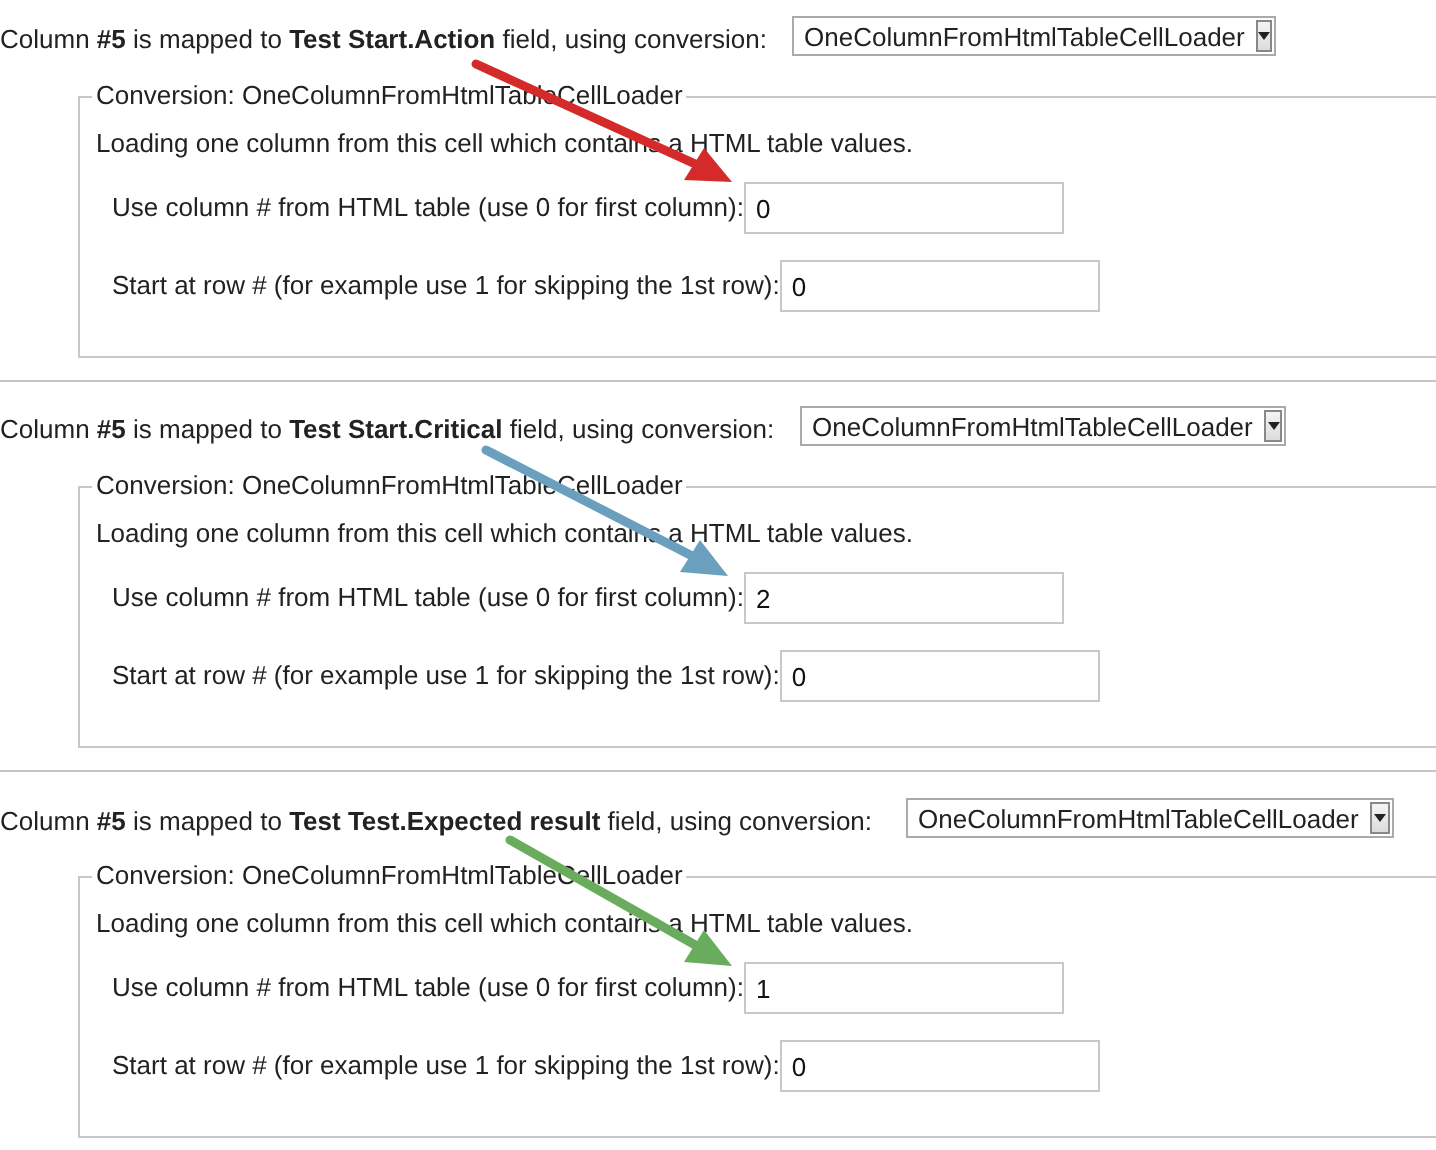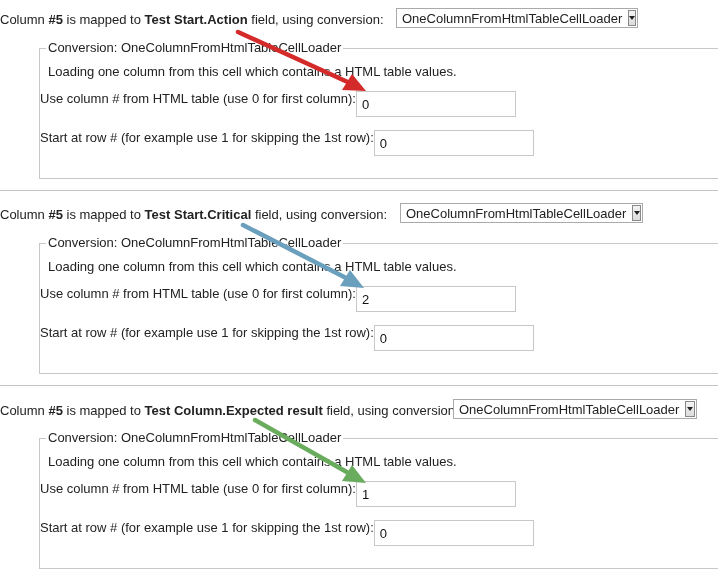--- a/index.html
+++ b/index.html
@@ -27,21 +27,21 @@
     border-top: 4px solid #222;
   }
   .fieldset {
     position: absolute; left: 39px; top: 40px; width: 700px; height: 131px;
     border: 1px solid #c8c8c8; box-sizing: border-box;
   }
   .legend {
     position: absolute; left: 6px; top: -9px; background: #fff; padding: 0 2px; line-height: 16px;
   }
   .desc { position: absolute; left: 8px; top: 15px; line-height: 16px; }
-  .row { position: absolute; left: 0; display: flex; align-items: flex-start; white-space: nowrap; }
+  .row { position: absolute; left: 16px; display: flex; align-items: center; white-space: nowrap; }
   .row .lbl { line-height: 16px; }
   .input {
     width: 160px; height: 26px; border: 1px solid #c8c8c8; box-sizing: border-box;
     padding: 0 5px; display: flex; align-items: center; font-size: 13px; color: #111;
   }
   .separator { position: absolute; left: 0; width: 718px; height: 0; border-top: 1px solid #c4c4c4; }
   .arrow { position: absolute; left: 0; top: 0; pointer-events: none; }
 </style>
 </head>
 <body>
@@ -87,21 +87,21 @@
     <div class="row" style="top:81px;">
       <span class="lbl">Start at row # (for example use 1 for skipping the 1st row):</span>
       <div class="input">0</div>
     </div>
   </div>
 </div>
 <div class="separator" style="top:385px;"></div>
 
 <div class="section" style="top:390px;">
   <div class="header-line" style="top:9px;">
-    <span>Column </span>&nbsp;<b>#5</b>&nbsp;<span> is mapped to </span>&nbsp;<b>Test Column.Expected result</b>&nbsp;<span> field, using conversion:</span>
+    <span>Column </span>&nbsp;<b>#5</b>&nbsp;<span> is mapped to </span>&nbsp;<b>Test Test.Expected result</b>&nbsp;<span> field, using conversion:</span>
   </div>
   <div class="select" style="left:453px; top:9px; width:244px;">
     <span class="sel-text">OneColumnFromHtmlTableCellLoader</span>
     <span class="sel-btn"></span>
   </div>
   <div class="fieldset" style="top:48px;">
     <span class="legend">Conversion: OneColumnFromHtmlTableCellLoader</span>
     <span class="desc">Loading one column from this cell which contains a HTML table values.</span>
     <div class="row" style="top:42px;">
       <span class="lbl">Use column # from HTML table (use 0 for first column):</span>

